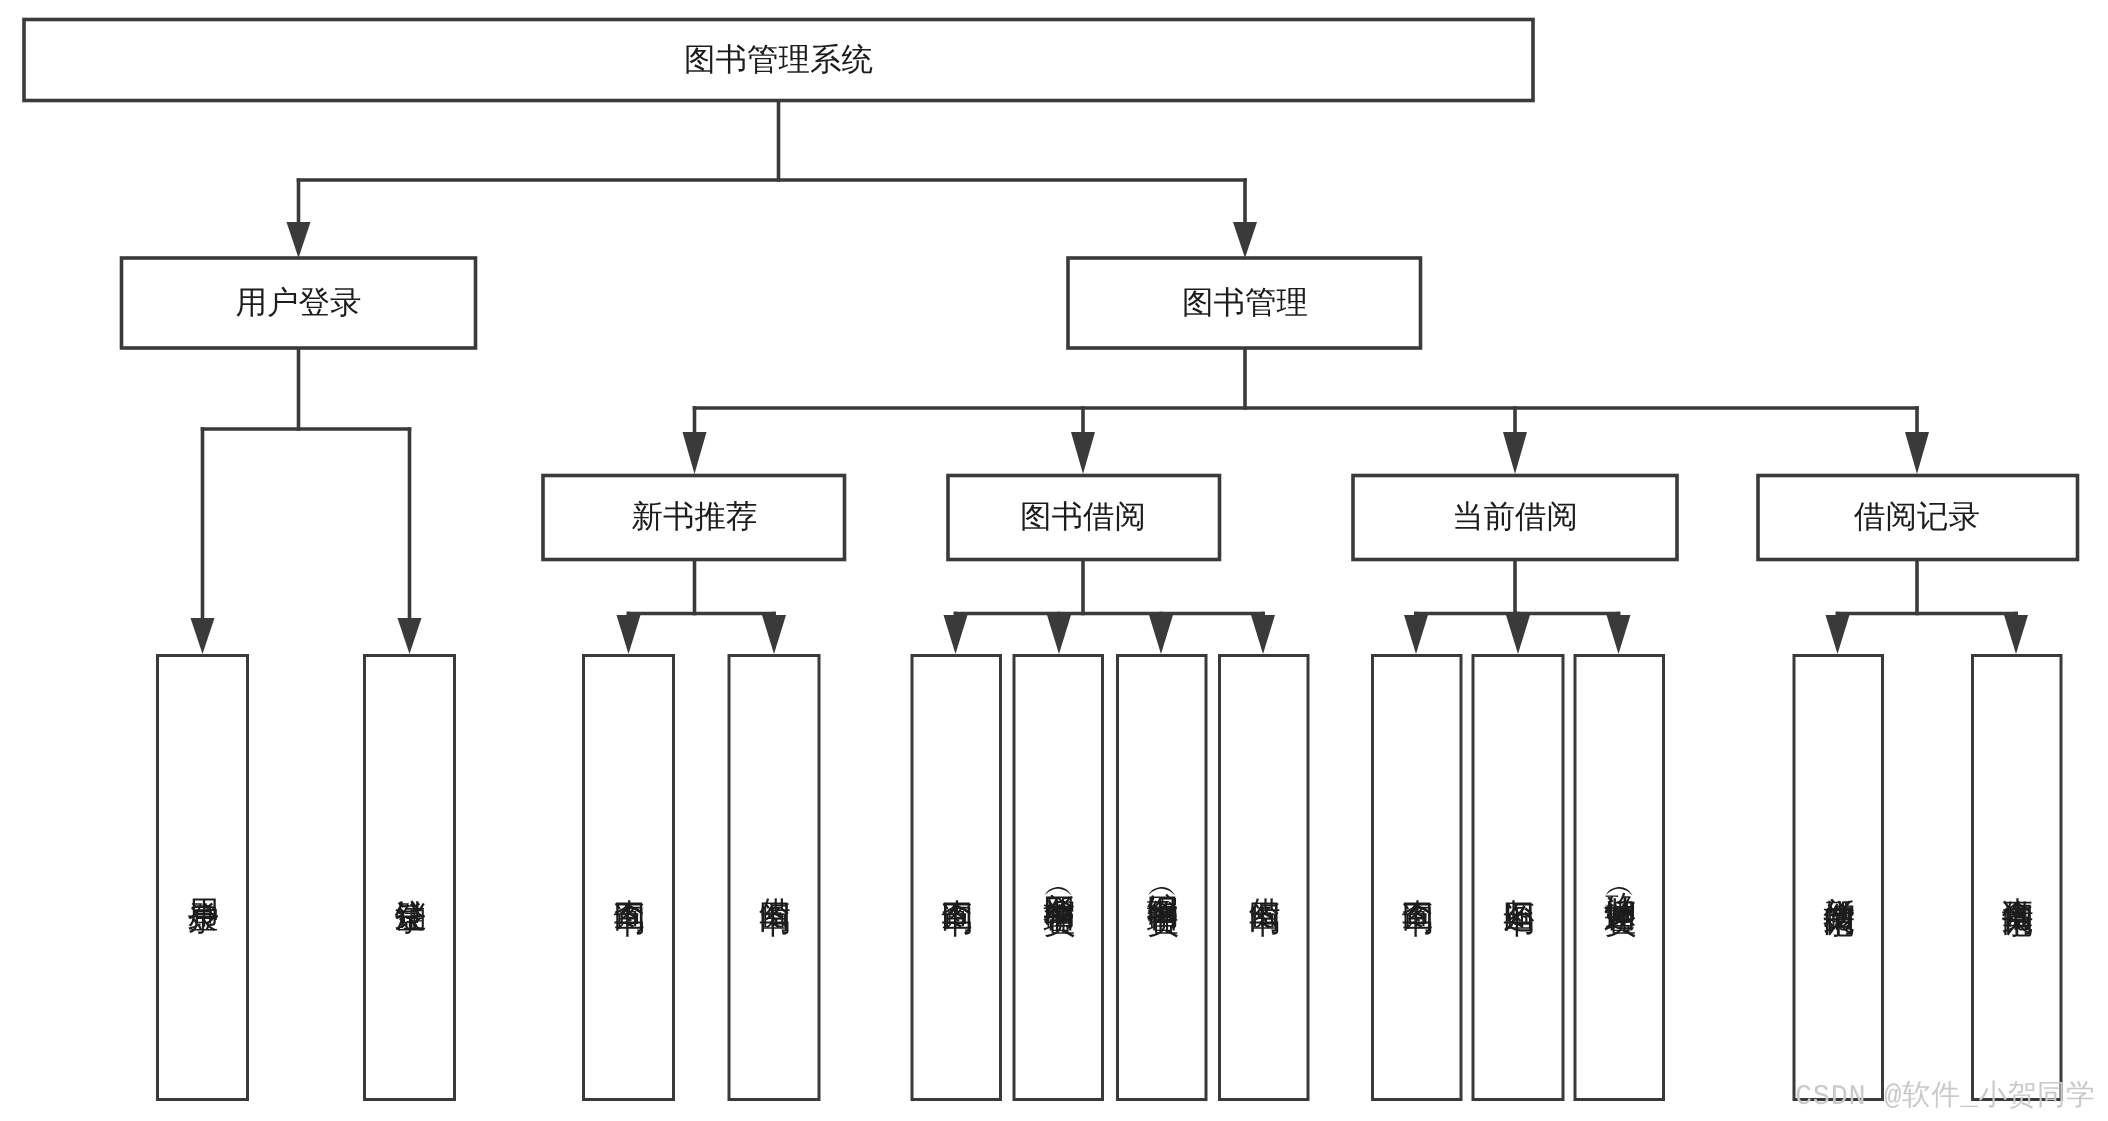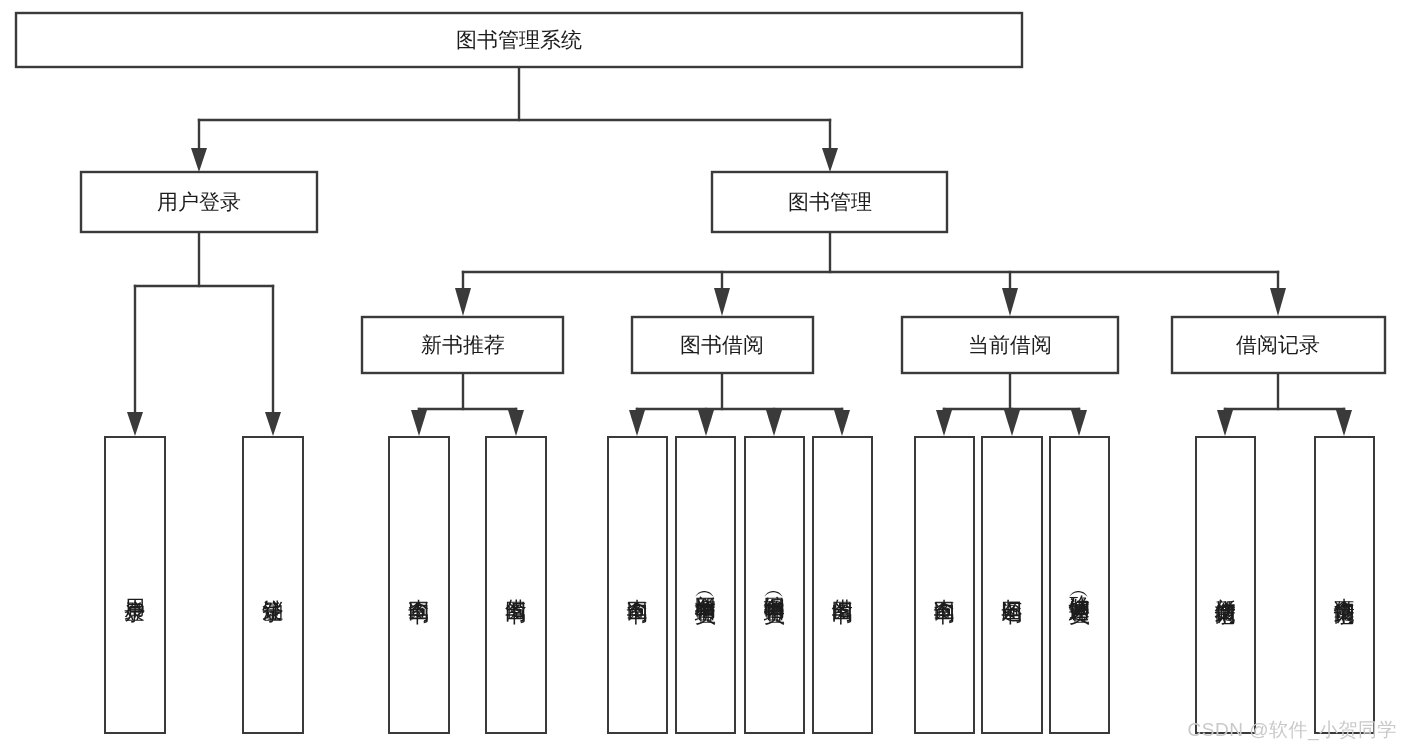--- a/index.html
+++ b/index.html
@@ -66,21 +66,21 @@
     border: 2.4px solid #3a3a3a;
     display: flex;
     align-items: center;
     justify-content: center;
     overflow: hidden;
   }
   .watermark {
     position: absolute;
     right: 8px;
     bottom: 4px;
-    font-family: Liberation Sans, sans-serif;
+    font-family: Liberation Mono, monospace;
     font-size: 19px;
     color: #c9c9c9;
     white-space: nowrap;
     pointer-events: none;
     letter-spacing: 0.5px;
   }
 </style>
 </head>
 <body>
 

